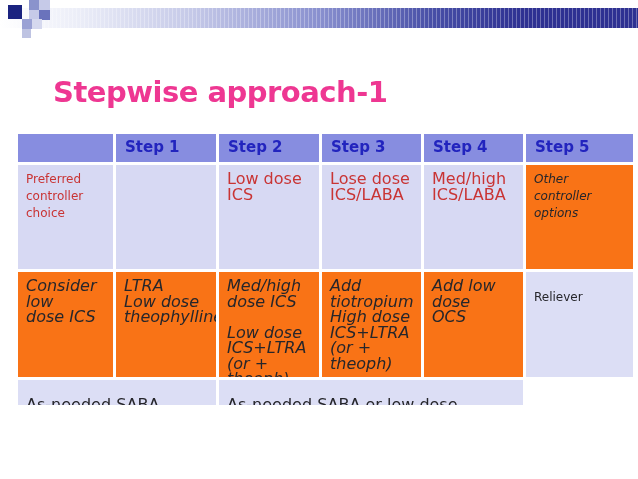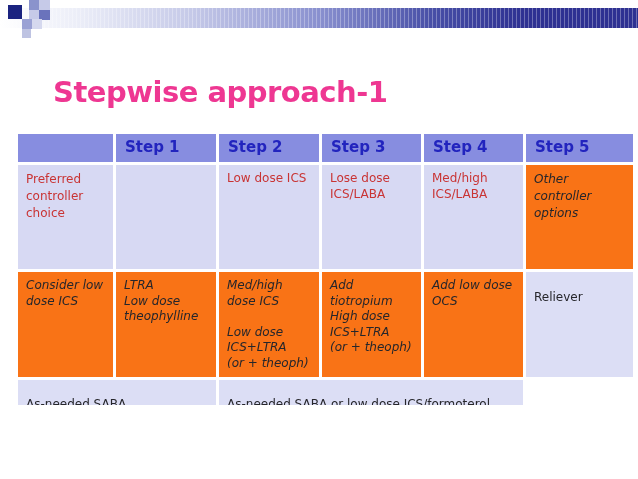--- a/index.html
+++ b/index.html
@@ -46,21 +46,21 @@
     gap: 3px; 
   }
   .th {
     background: #878DE0; color: #2224BE;
     font-weight: bold; font-size: 15px;
     padding: 4px 2px 0 9px; box-sizing: border-box;
     white-space: nowrap; overflow: hidden;
   }
   .cell {
     white-space: pre-line;
-    font-size: 12px; line-height: 15.5px;
+    font-size: 16px; line-height: 15.5px;
     padding: 6px 3px 0 8px; box-sizing: border-box;
     overflow: hidden;
   }
   .label { font-size: 12px; line-height: 17px; }
   .r1 { background: #D7D9F3; color: #C93434; }
   .r2 { background: #f97316; color: #26262B; font-style: italic; }
   .r3 { background: #DCDEF5; color: #26262B; padding-top: 17px; }
   .span2 { grid-column: span 2; }
   .span3 { grid-column: span 3; }
 </style>

